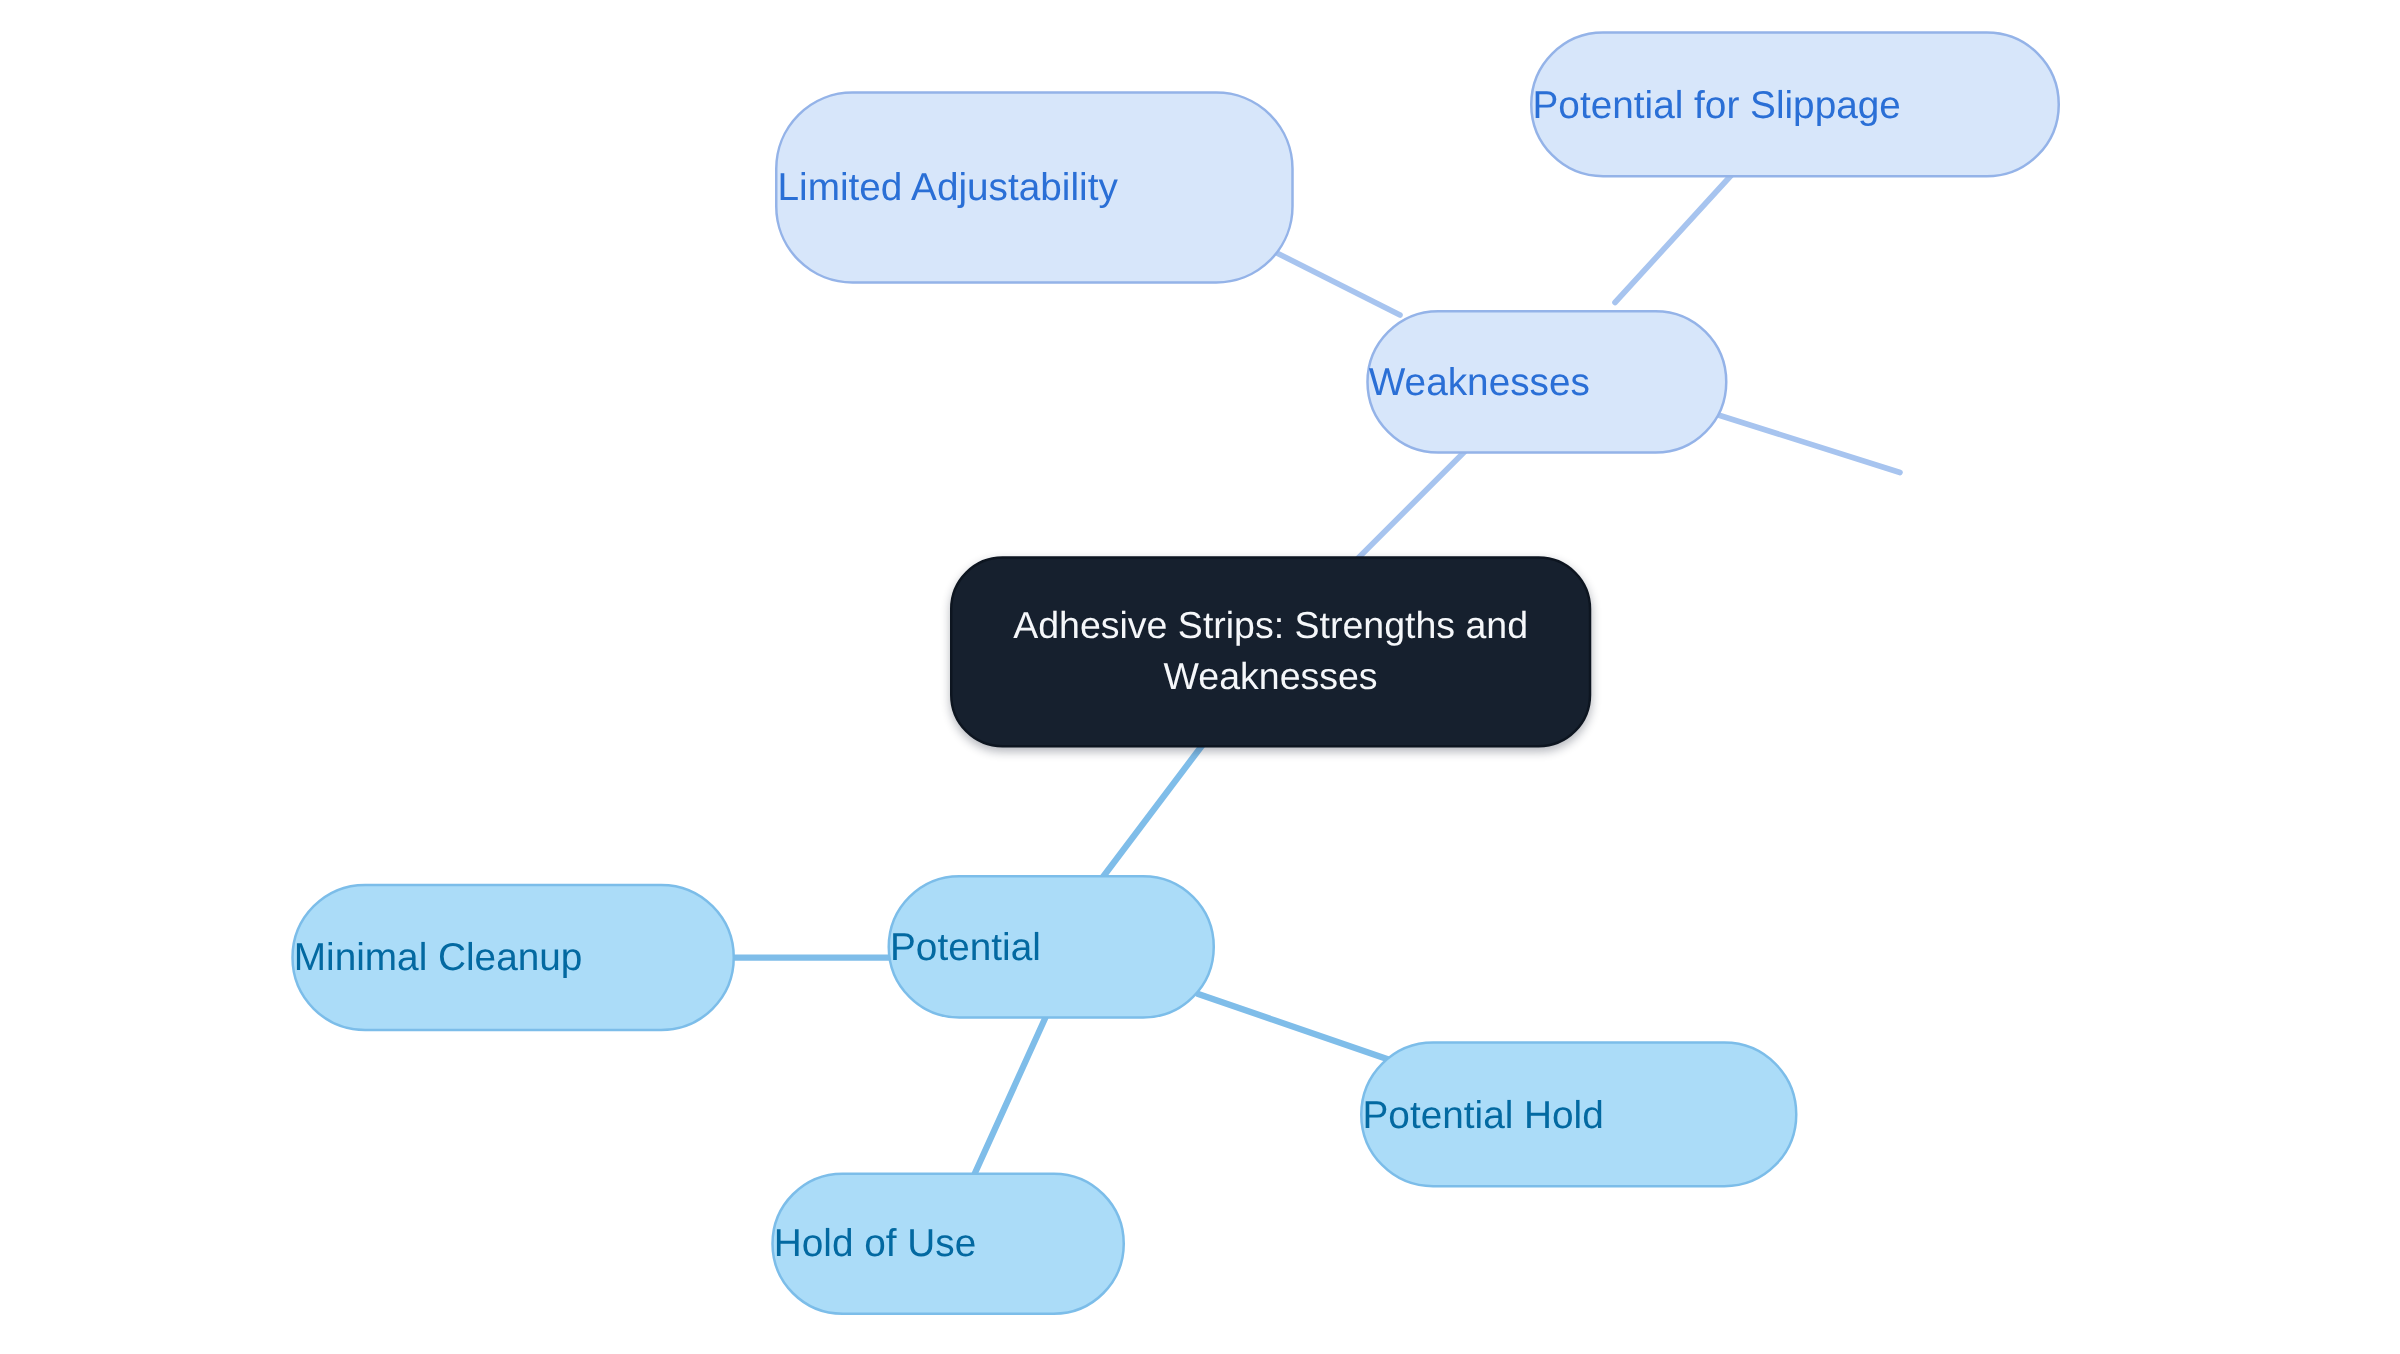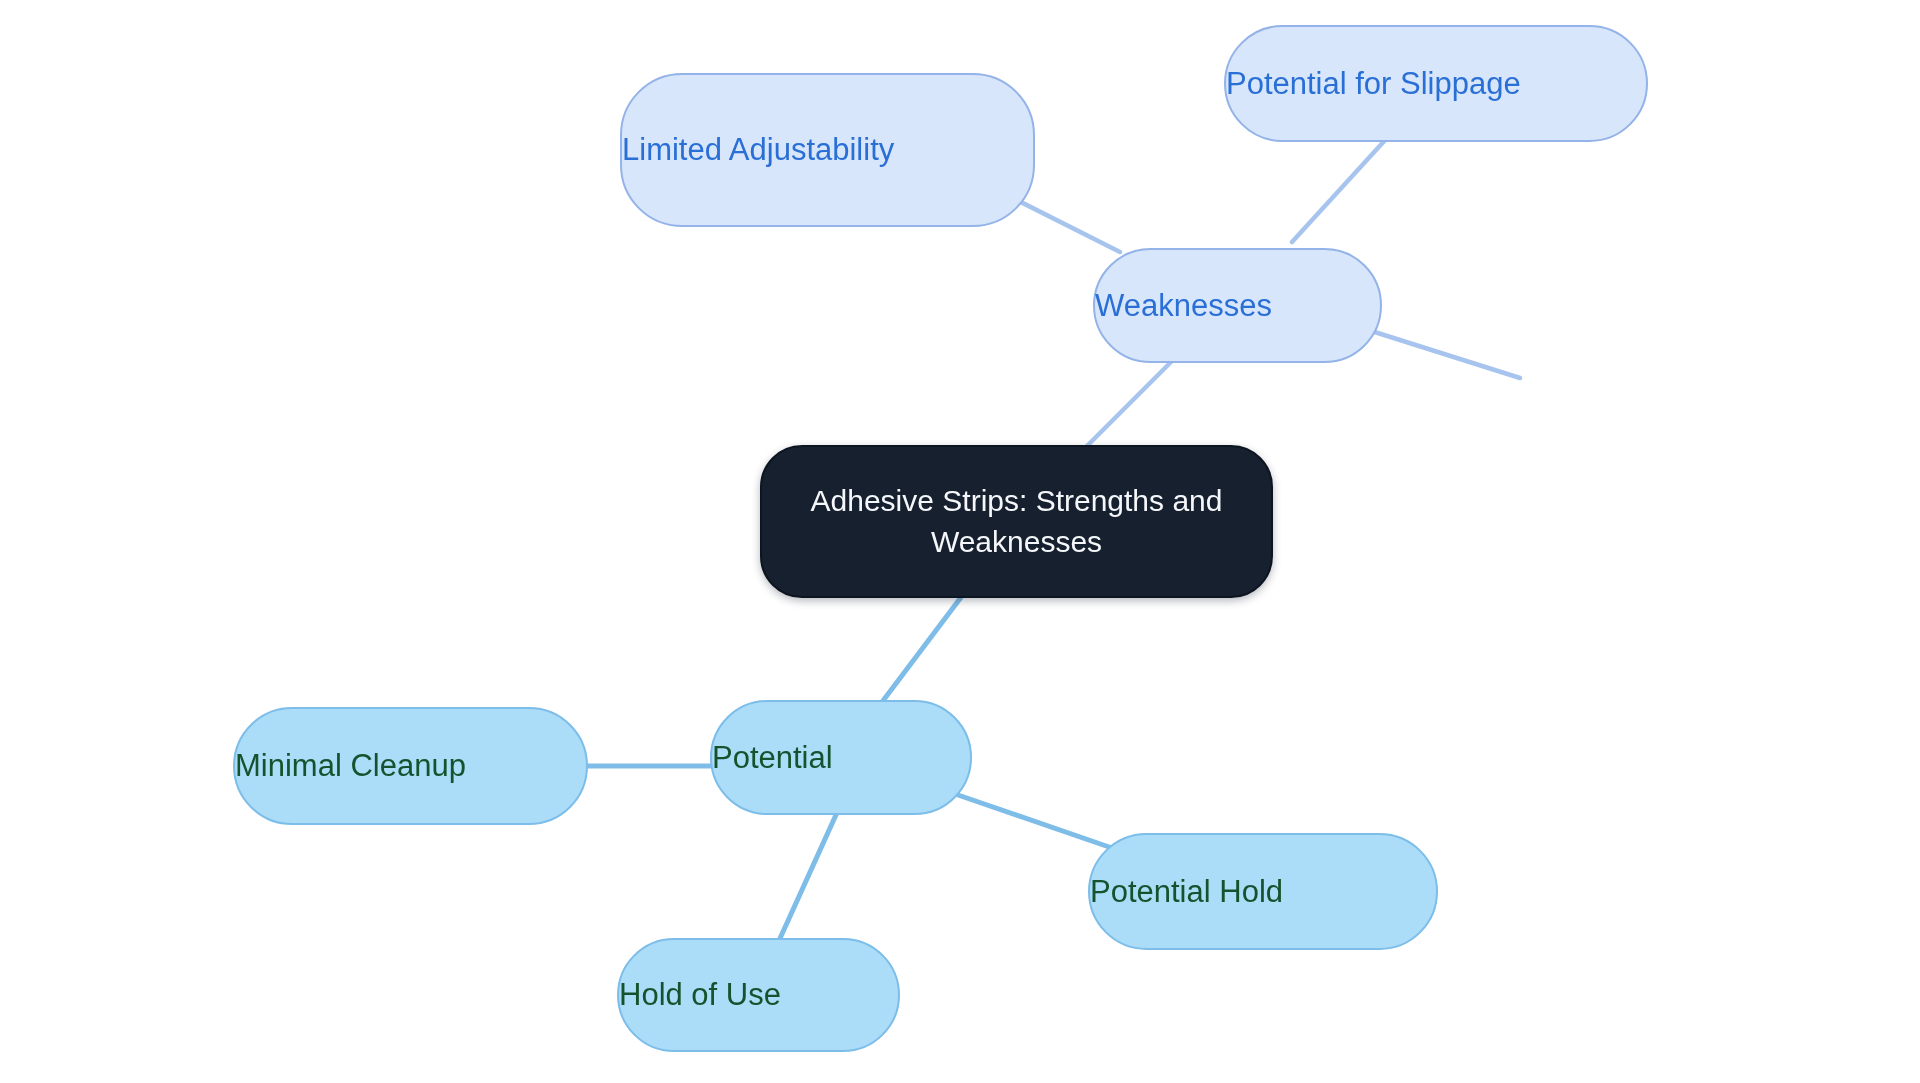--- a/index.html
+++ b/index.html
@@ -43,21 +43,21 @@
     box-shadow: 0 3px 8px rgba(15, 23, 42, 0.30);
   }
   .node-w {
     background: #d7e6fa;
     color: #2a6fd6;
     border: 2px solid #94b3e8;
     border-radius: 62px;
   }
   .node-s {
     background: #abdcf8;
-    color: #14532d;
+    color: #0369a1;
     border: 2px solid #7cbde9;
     border-radius: 62px;
   }
 </style>
 </head>
 <body>
 
 <div class="canvas">
 
   <svg class="edges" viewBox="0 0 1920 1083" aria-hidden="true">

